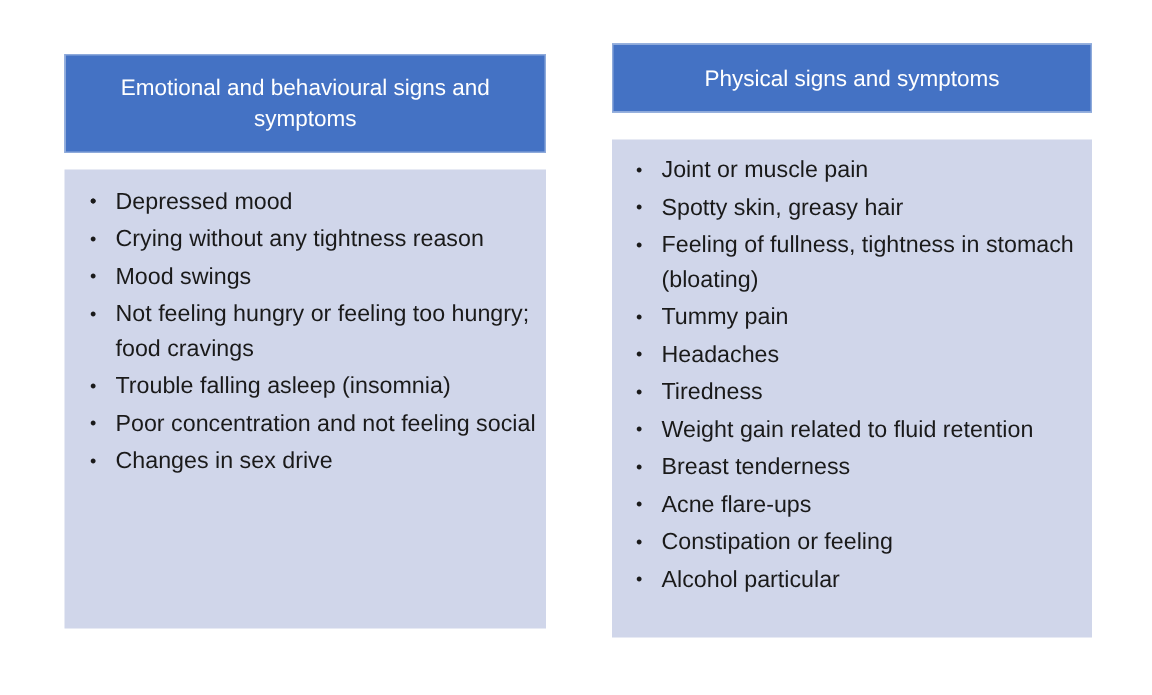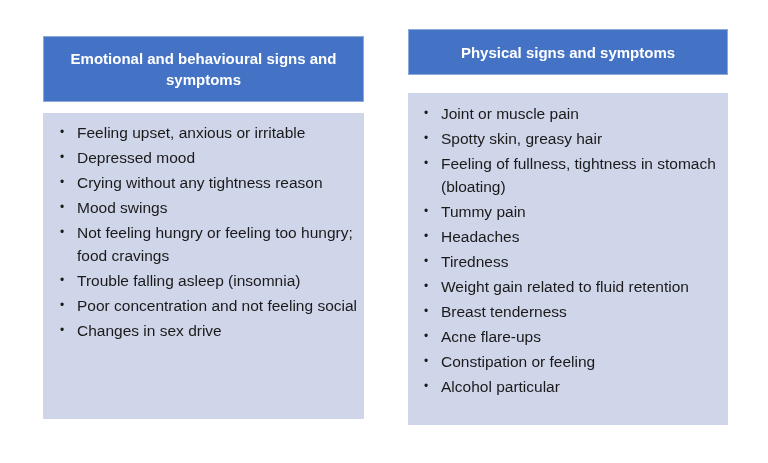--- a/index.html
+++ b/index.html
@@ -11,21 +11,21 @@
       width: 768px;
       height: 463px;
       position: relative;
       overflow: hidden;
       font-family: "Liberation Sans", "DejaVu Sans", sans-serif;
     }
     .panel-header {
       position: absolute;
       background: #4472c4;
       color: #ffffff;
-      font-weight: bold;
+      font-weight: normal;
       font-size: 15px;
       line-height: 21px;
       text-align: center;
       display: flex;
       align-items: center;
       justify-content: center;
       box-sizing: border-box;
       padding: 0 14px;
       border: 1px solid #8eaadb;
     }
@@ -69,21 +69,21 @@
     }
   </style>
 </head>
 <body>
 
 <div class="panel-header" id="left-header">
   <span>Emotional and behavioural signs and symptoms</span>
 </div>
 <div class="panel-body" id="left-body">
   <ul>
-      <li><span class="bullet">•</span><span>Feeling upset, anxious or irritable</span></li>
+      <li><span class="bullet">•</span></li>
       <li><span class="bullet">•</span><span>Depressed mood</span></li>
       <li><span class="bullet">•</span><span>Crying without any tightness reason</span></li>
       <li><span class="bullet">•</span><span>Mood swings</span></li>
       <li><span class="bullet">•</span><span>Not feeling hungry or feeling too hungry; food cravings</span></li>
       <li><span class="bullet">•</span><span>Trouble falling asleep (insomnia)</span></li>
       <li><span class="bullet">•</span><span>Poor concentration and not feeling social</span></li>
       <li><span class="bullet">•</span><span>Changes in sex drive</span></li>
     </ul>
 </div>
 

